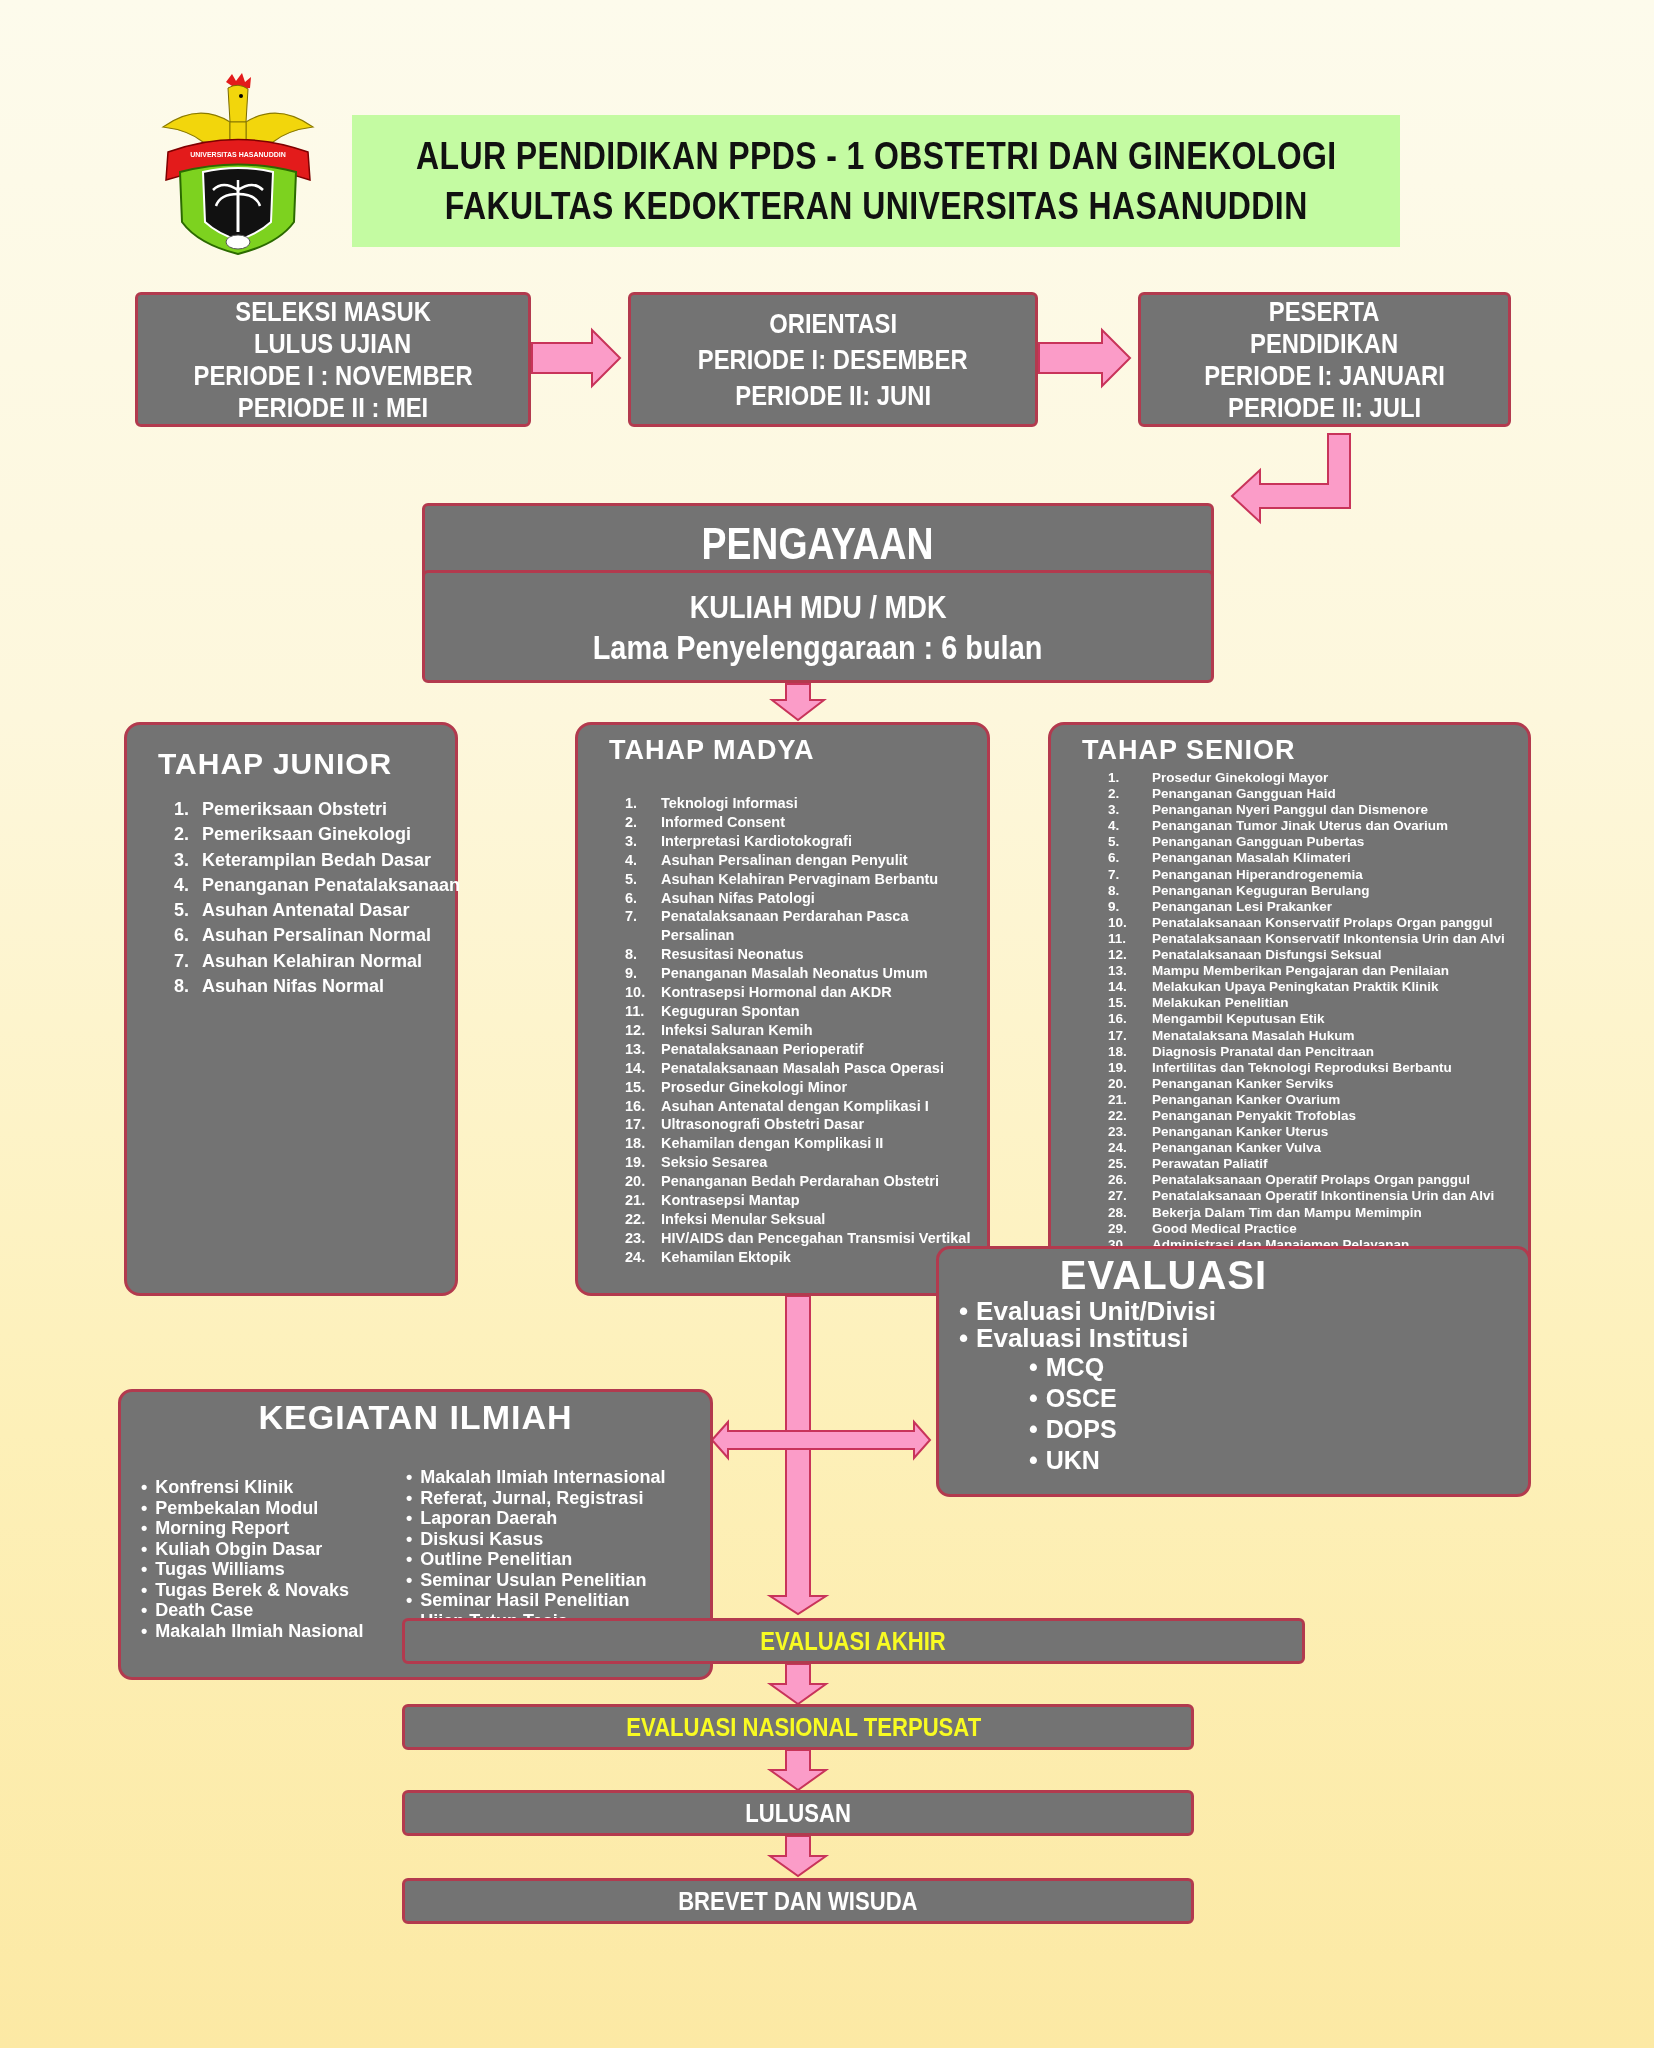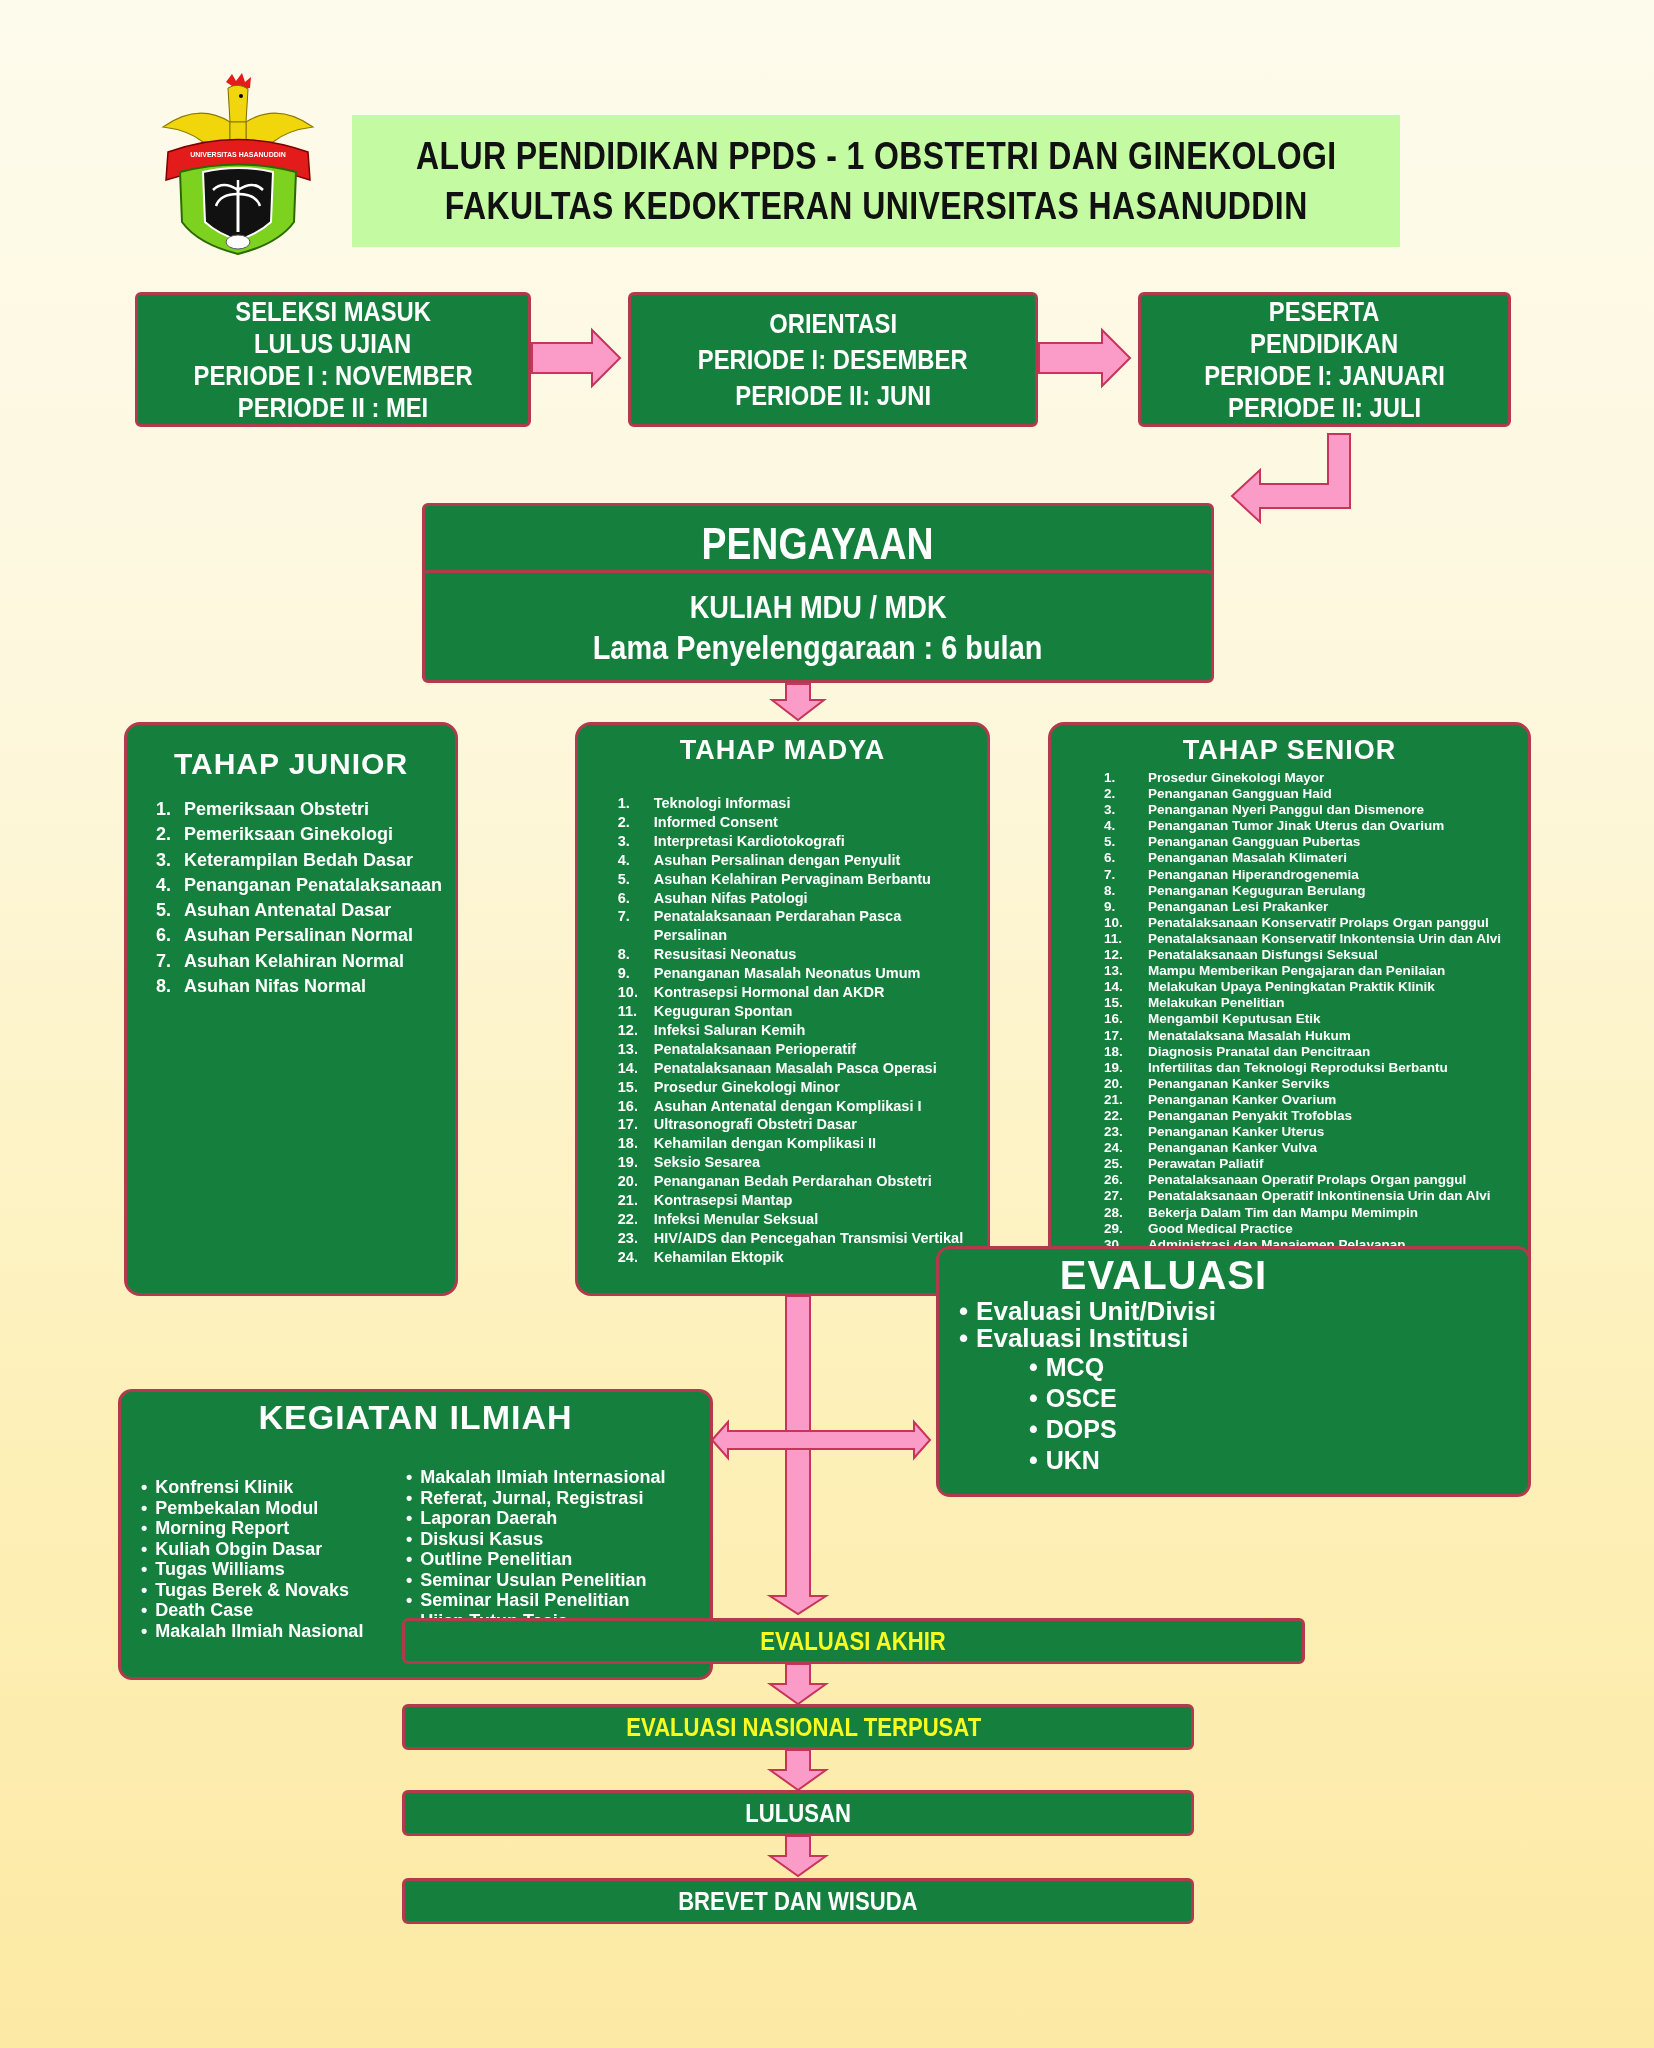--- a/index.html
+++ b/index.html
@@ -3,32 +3,32 @@
 <meta charset="utf-8">
 <style>
   html, body { margin:0; padding:0; }
   body {
     width:1654px; height:2048px; position:relative; overflow:hidden;
     background: linear-gradient(to bottom, #fdfbec 0%, #fdf7dc 35%, #fdf0b8 70%, #fce9a4 100%);
     font-family: "Liberation Sans", sans-serif;
   }
   .abs { position:absolute; box-sizing:border-box; }
   .gbox {
-    background:#15803d; border:3px solid #b23a4e; border-radius:6px; color:#fff;
+    background:#737373; border:3px solid #b23a4e; border-radius:6px; color:#fff;
     font-weight:bold; text-align:center; box-sizing:border-box;
     display:flex; flex-direction:column; justify-content:center; align-items:center;
   }
   .title-box {
     background:#c4fba2; display:flex; flex-direction:column; justify-content:center; align-items:center;
     color:#111; font-weight:bold; font-size:39px; letter-spacing:0.5px; line-height:50px;
   }
   .title-box span { transform:scaleX(0.82); white-space:nowrap; display:block; }
   .top-box { font-size:28px; line-height:32px; }
   .top-box span { display:block; transform:scaleX(0.85); white-space:nowrap; }
-  .stage { border-radius:16px; align-items:center; justify-content:flex-start; text-align:left; }
+  .stage { border-radius:16px; align-items:flex-start; justify-content:flex-start; text-align:left;padding-left:31px; }
   .stage h3 { margin:0; text-align:center; font-size:27px; letter-spacing:1px; }
   .stage ol { list-style:none; margin:0; padding:0; }
   .stage li { display:flex; white-space:nowrap; }
   .stage li .n { flex:0 0 auto; }
   .junior h3 { margin-top:22px; margin-bottom:16px; font-size:30px; }
   .junior li { font-size:18px; line-height:25.3px; padding-left:16px; }
   .junior li .n { width:28px; }
   .madya h3 { margin-top:10px; margin-bottom:28px; }
   .madya li { font-size:14.5px; line-height:18.9px; padding-left:16px; }
   .madya li .n { width:36px; }

